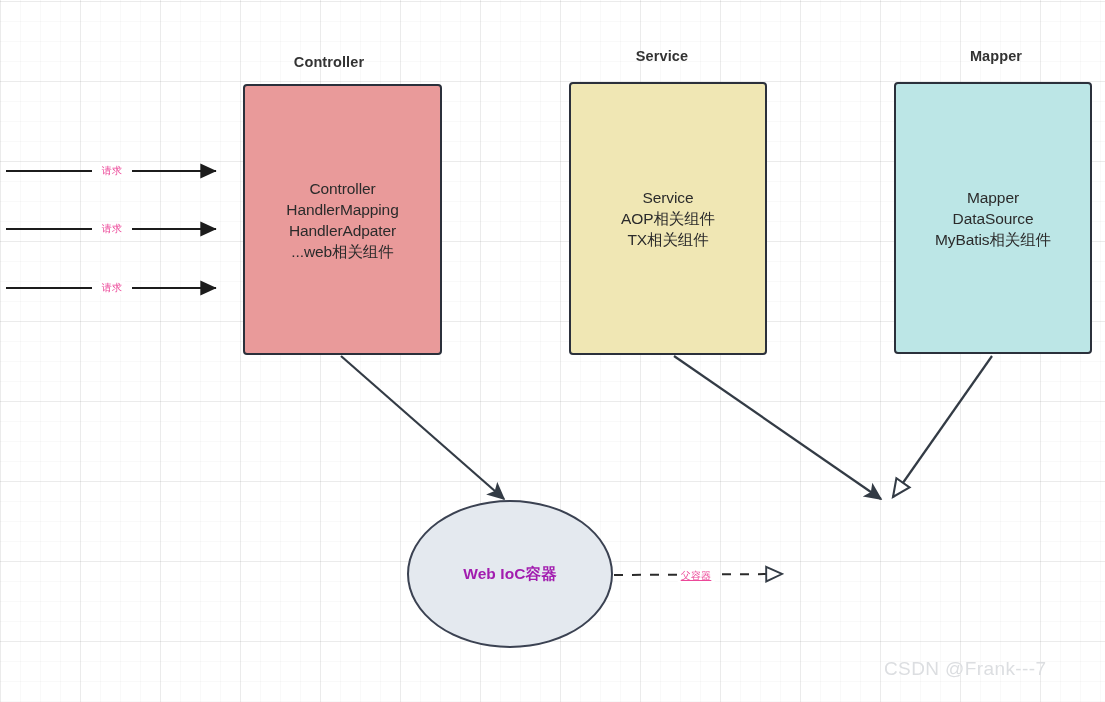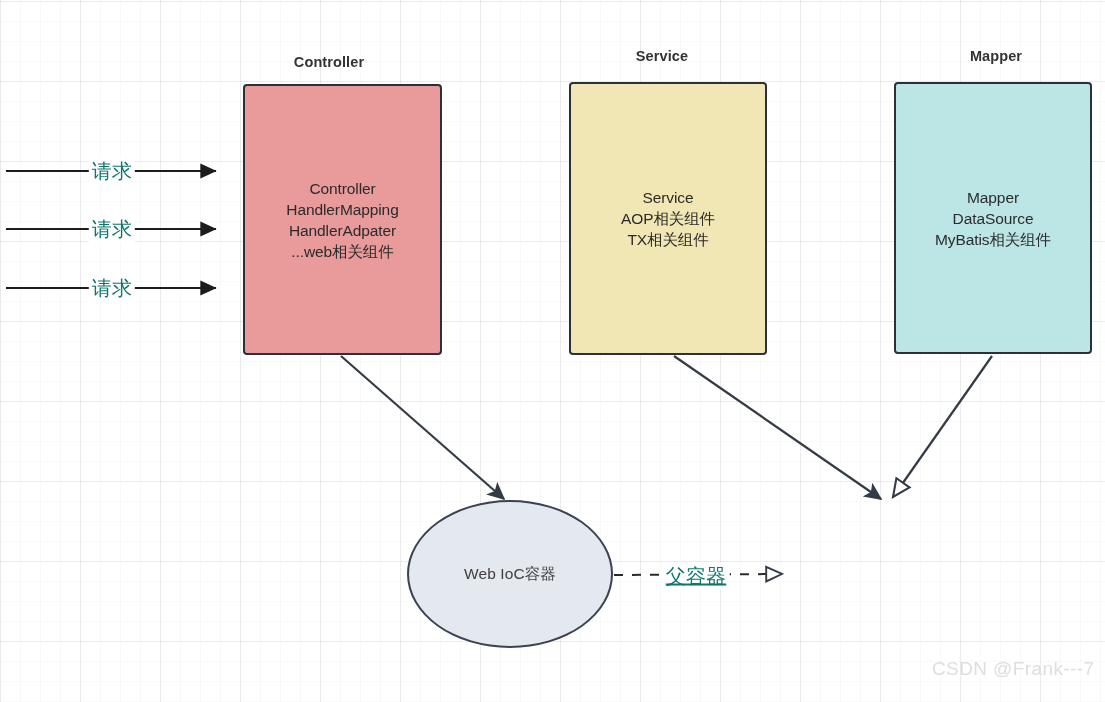--- a/index.html
+++ b/index.html
@@ -59,30 +59,30 @@
   .ellipse {
     position: absolute;
     box-sizing: border-box;
     border: 2.4px solid #3b4252;
     border-radius: 50%;
     background: #e4e9ef;
     display: flex;
     align-items: center;
     justify-content: center;
     font-size: 15.5px;
-    font-weight: normal;
-    color: #404040;
+    font-weight: bold;
+    color: #a21caf;
     letter-spacing: 0.1px;
   }
 
   .edge-label {
     position: absolute;
     transform: translate(-50%, -50%);
-    font-size: 20px;
-    color: #0f766e;
+    font-size: 10px;
+    color: #ec4899;
     background: #ffffff;
     padding: 0 3px;
     white-space: nowrap;
     letter-spacing: 0.2px;
   }
 
   .watermark {
     position: absolute;
     font-size: 19px;
     color: #dcdee1;
@@ -149,15 +149,15 @@
 
   <div class="box" style="left:894px; top:82px; width:198px; height:272px; background:#bce6e6;">Mapper
 DataSource
 MyBatis相关组件</div>
 
   <div class="ellipse" style="left:407px; top:500px; width:206px; height:148px;">Web IoC容器</div>
 
 
   <div class="edge-label" style="left:696px; top:576px;text-decoration:underline;">父容器</div>
 
-  <div class="watermark" style="left:932px; top:658px;">CSDN @Frank---7</div>
+  <div class="watermark" style="left:884px; top:658px;">CSDN @Frank---7</div>
 
 </div>
 
 </body></html>

